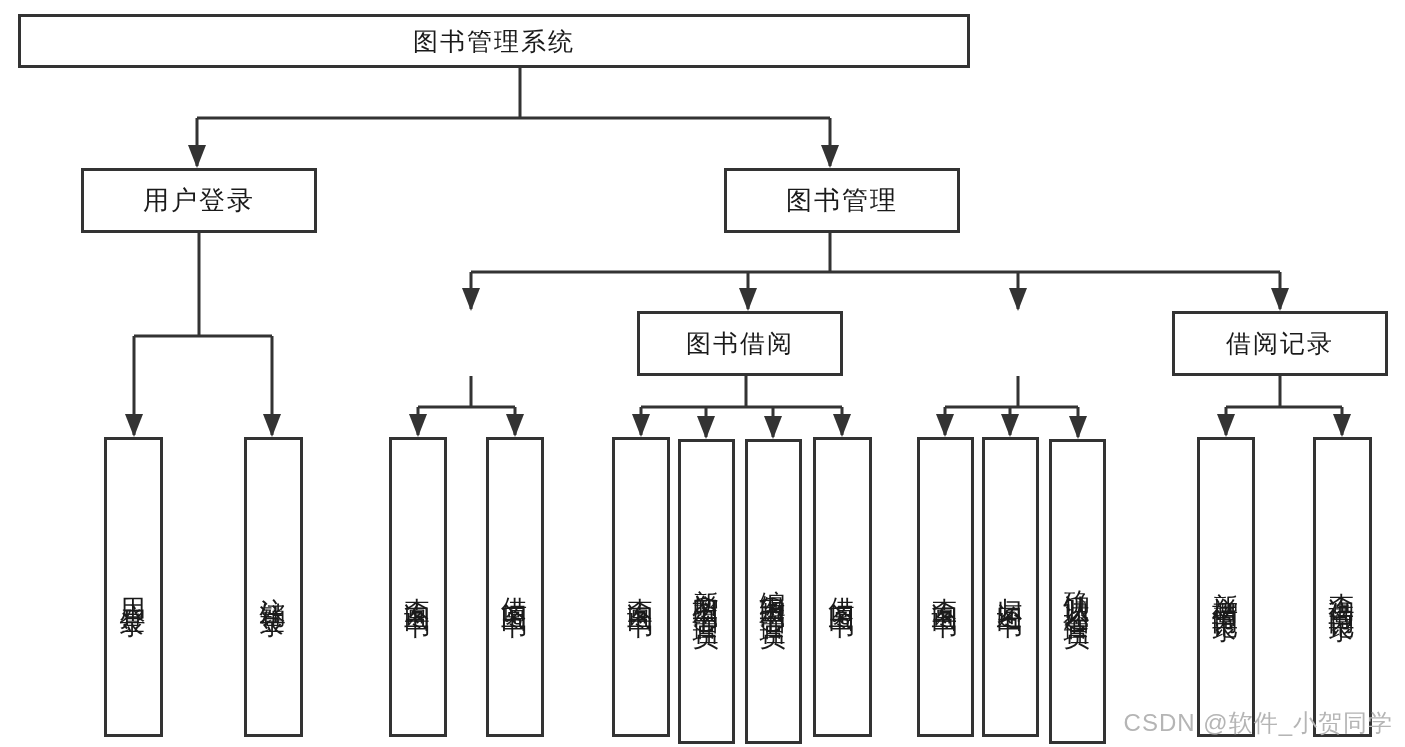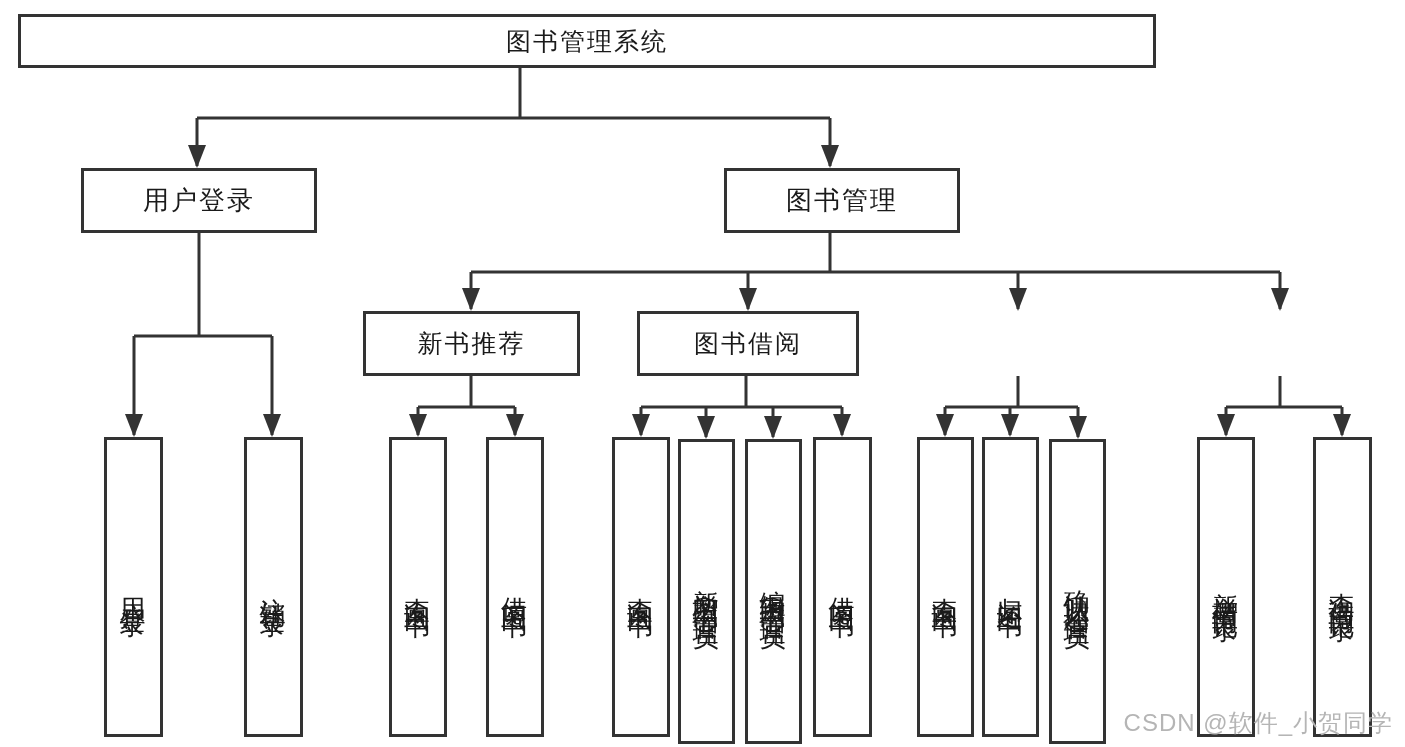--- a/index.html
+++ b/index.html
@@ -26,21 +26,21 @@
     background: #ffffff;
     display: flex;
     align-items: center;
     justify-content: center;
     font-size: 26px;
     letter-spacing: 2px;
     color: #1a1a1a;
     white-space: nowrap;
   }
   .node--root {
-    left: 18px; top: 14px; width: 1138px; height: 54px;
+    left: 18px; top: 14px; width: 952px; height: 54px;
     font-size: 25px;
   }
   .node--l2 { top: 168px; height: 65px; }
   .node--l3 { top: 311px; height: 65px; font-size: 25px; }
   .leaf {
     position: absolute;
     top: 437px;
     height: 300px;
     border: 3px solid #333333;
     background: #ffffff;
@@ -99,22 +99,22 @@
       <polygon points="1217,414 1235,414 1226,437"></polygon>
       <polygon points="1333,414 1351,414 1342,437"></polygon>
     </g>
   </svg>
 
   <div class="node node--root">图书管理系统</div>
 
   <div class="node node--l2" style="left:81px; width:236px;">用户登录</div>
   <div class="node node--l2" style="left:712px; width:236px;margin-left:12px;">图书管理</div>
 
-  <div class="node node--l3" style="left:363px; width:217px;">新书推荐</div>
-  <div class="node node--l3" style="left:637px; width:222px;font-family:Liberation Serif, serif;">图书借阅</div>
+  <div class="node node--l3" style="left:637px; width:206px;font-family:Liberation Serif, serif;">图书借阅</div>
+  <div class="node node--l3" style="left:1172px; width:216px;">借阅记录</div>
 
   <div class="leaf" style="left:104px; width:59px;">用户登录</div>
   <div class="leaf" style="left:244px; width:59px;">注销登录</div>
 
   <div class="leaf" style="left:389px; width:58px;">查询图书</div>
   <div class="leaf" style="left:486px; width:58px;">借阅图书</div>
 
   <div class="leaf" style="left:612px; width:58px;">查询图书</div>
   <div class="leaf leaf--tall" style="left:678px; width:57px;">新增图书（管理员）</div>
   <div class="leaf leaf--tall" style="left:745px; width:57px;">编辑图书（管理员）</div>

